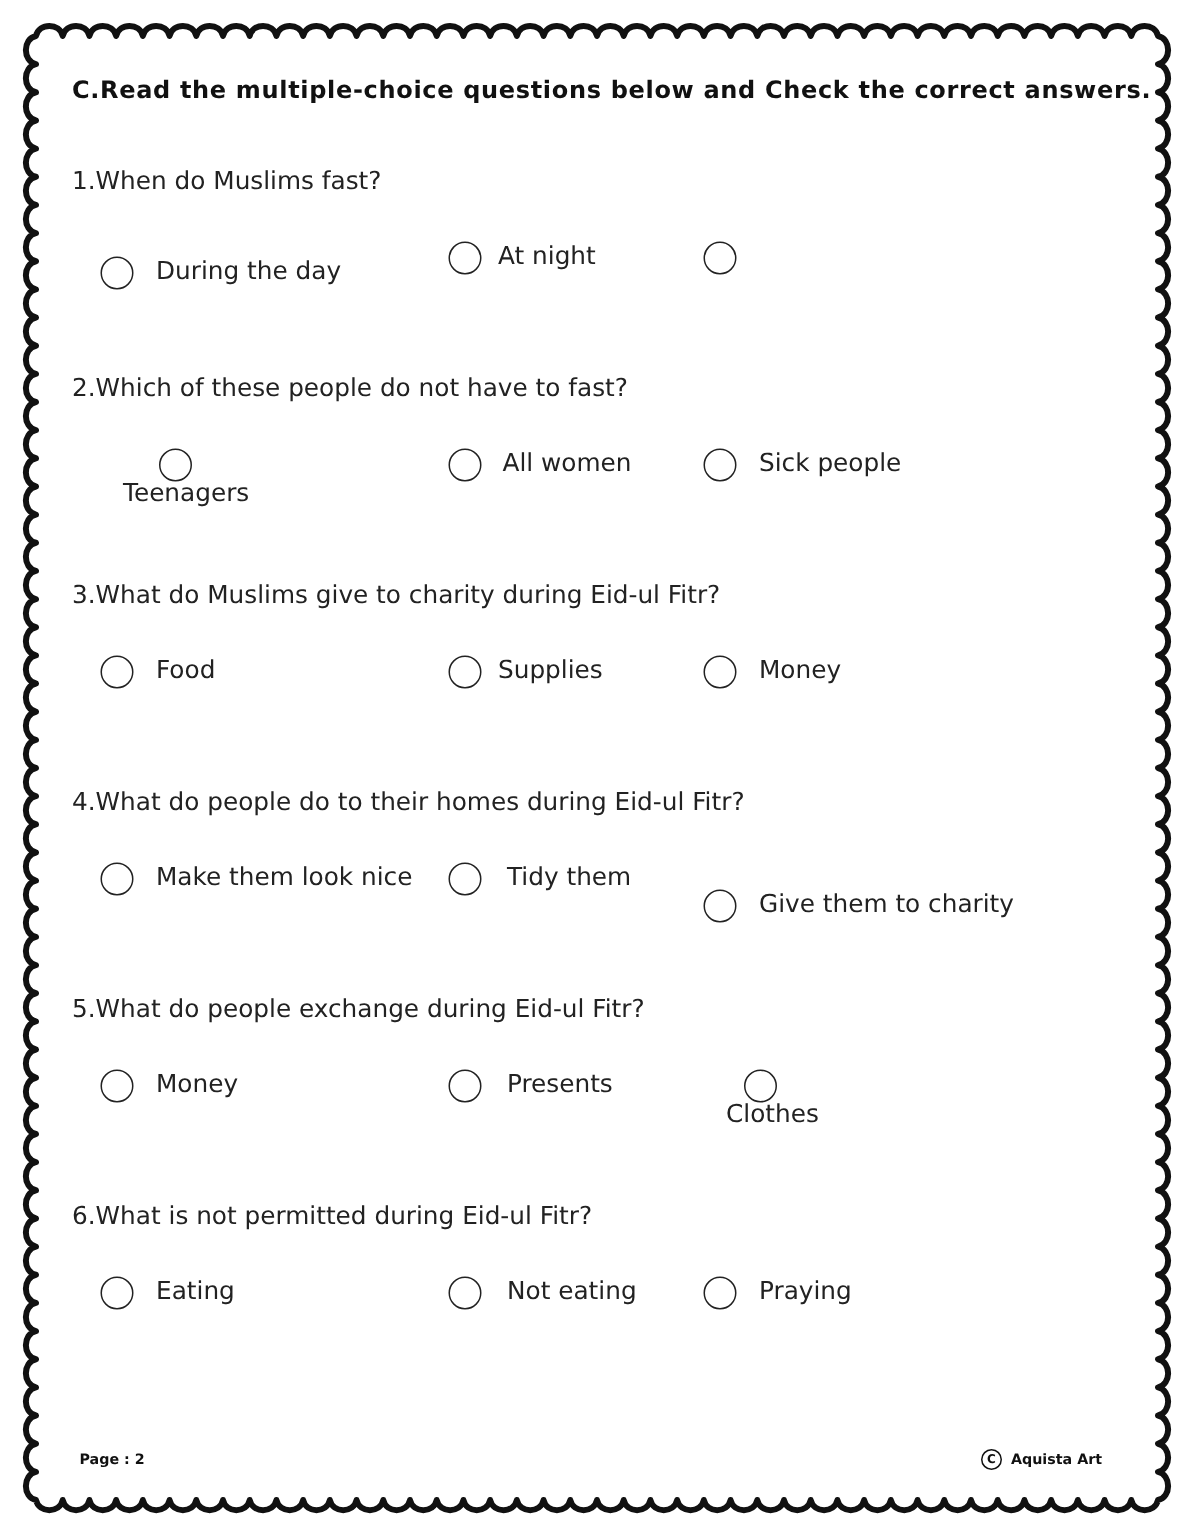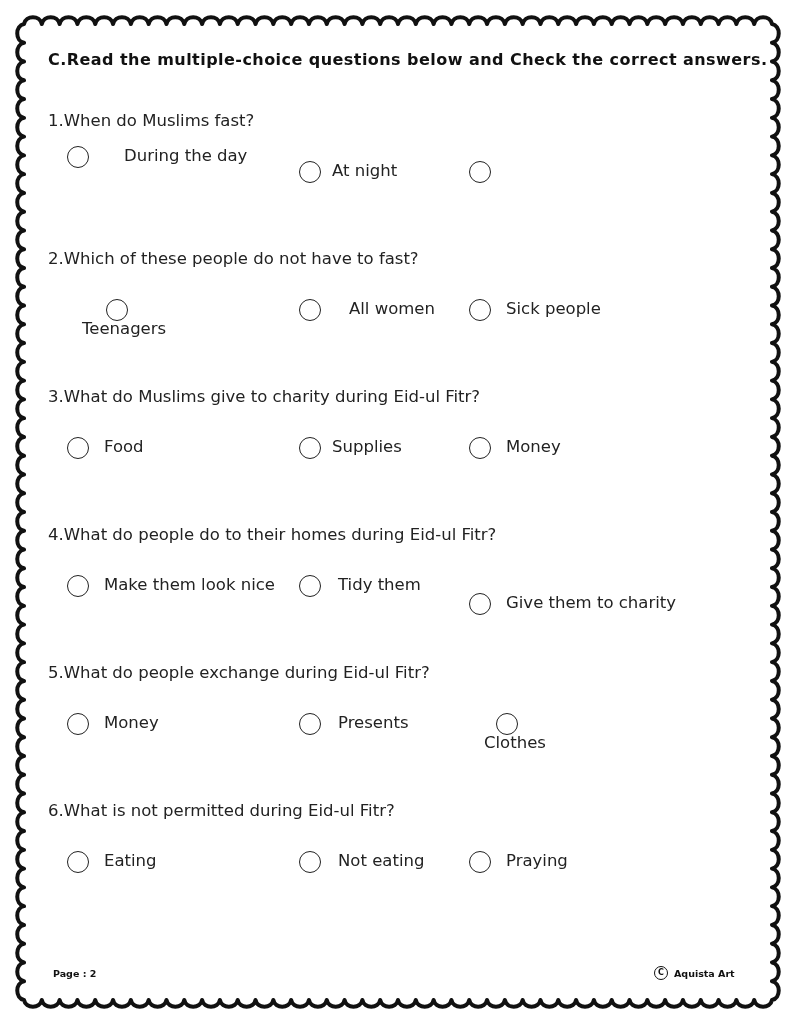--- a/index.html
+++ b/index.html
@@ -17,40 +17,40 @@
 </head>
 <body>
 
 <svg id="border-svg" viewBox="0 0 791 1024" xmlns="http://www.w3.org/2000/svg">
     <path d="M 24 24 C 25.78095238095238 15, 40.02857142857143 15, 41.80952380952381 24 C 43.59047619047619 15, 57.83809523809524 15, 59.61904761904762 24 C 61.4 15, 75.64761904761905 15, 77.42857142857143 24 C 79.20952380952382 15, 93.45714285714286 15, 95.23809523809524 24 C 97.01904761904763 15, 111.26666666666667 15, 113.04761904761905 24 C 114.82857142857144 15, 129.07619047619048 15, 130.85714285714286 24 C 132.63809523809525 15, 146.8857142857143 15, 148.66666666666669 24 C 150.44761904761907 15, 164.6952380952381 15, 166.47619047619048 24 C 168.25714285714287 15, 182.5047619047619 15, 184.28571428571428 24 C 186.06666666666666 15, 200.3142857142857 15, 202.09523809523807 24 C 203.8761904761905 15, 218.12380952380954 15, 219.90476190476193 24 C 221.6857142857143 15, 235.93333333333334 15, 237.71428571428572 24 C 239.4952380952381 15, 253.74285714285713 15, 255.52380952380952 24 C 257.3047619047619 15, 271.55238095238093 15, 273.3333333333333 24 C 275.11428571428576 15, 289.3619047619048 15, 291.14285714285717 24 C 292.92380952380955 15, 307.1714285714286 15, 308.95238095238096 24 C 310.73333333333335 15, 324.9809523809524 15, 326.76190476190476 24 C 328.54285714285714 15, 342.79047619047617 15, 344.57142857142856 24 C 346.35238095238094 15, 360.59999999999997 15, 362.38095238095235 24 C 364.1619047619048 15, 378.4095238095238 15, 380.1904761904762 24 C 381.9714285714286 15, 396.2190476190476 15, 398 24 C 399.7809523809524 15, 414.0285714285714 15, 415.8095238095238 24 C 417.59047619047624 15, 431.83809523809526 15, 433.61904761904765 24 C 435.40000000000003 15, 449.64761904761906 15, 451.42857142857144 24 C 453.20952380952383 15, 467.45714285714286 15, 469.23809523809524 24 C 471.0190476190476 15, 485.26666666666665 15, 487.04761904761904 24 C 488.8285714285714 15, 503.07619047619045 15, 504.85714285714283 24 C 506.6380952380953 15, 520.8857142857144 15, 522.6666666666667 24 C 524.4476190476191 15, 538.6952380952382 15, 540.4761904761906 24 C 542.2571428571429 15, 556.504761904762 15, 558.2857142857143 24 C 560.0666666666667 15, 574.3142857142858 15, 576.0952380952382 24 C 577.8761904761905 15, 592.1238095238095 15, 593.9047619047619 24 C 595.6857142857143 15, 609.9333333333334 15, 611.7142857142858 24 C 613.4952380952382 15, 627.7428571428572 15, 629.5238095238096 24 C 631.3047619047619 15, 645.552380952381 15, 647.3333333333334 24 C 649.1142857142858 15, 663.3619047619048 15, 665.1428571428572 24 C 666.9238095238095 15, 681.1714285714286 15, 682.952380952381 24 C 684.7333333333333 15, 698.9809523809524 15, 700.7619047619048 24 C 702.5428571428572 15, 716.7904761904763 15, 718.5714285714287 24 C 720.3523809523809 15, 734.6 15, 736.3809523809524 24 C 738.1619047619048 15, 752.4095238095239 15, 754.1904761904763 24 C 755.9714285714286 15, 770.2190476190477 15, 772.0000000000001 24 C 781 25.876923076923077, 781 40.892307692307696, 772 42.769230769230774 C 781 44.64615384615385, 781 59.66153846153847, 772 61.53846153846155 C 781 63.41538461538462, 781 78.43076923076923, 772 80.3076923076923 C 781 82.18461538461538, 781 97.2, 772 99.07692307692308 C 781 100.95384615384616, 781 115.96923076923078, 772 117.84615384615385 C 781 119.72307692307693, 781 134.73846153846154, 772 136.6153846153846 C 781 138.4923076923077, 781 153.5076923076923, 772 155.3846153846154 C 781 157.26153846153846, 781 172.27692307692308, 772 174.15384615384616 C 781 176.03076923076924, 781 191.04615384615386, 772 192.92307692307693 C 781 194.8, 781 209.81538461538463, 772 211.6923076923077 C 781 213.56923076923078, 781 228.5846153846154, 772 230.46153846153848 C 781 232.33846153846156, 781 247.35384615384618, 772 249.23076923076925 C 781 251.1076923076923, 781 266.12307692307695, 772 268 C 781 269.87692307692305, 781 284.8923076923077, 772 286.7692307692308 C 781 288.6461538461538, 781 303.6615384615385, 772 305.53846153846155 C 781 307.4153846153846, 781 322.4307692307693, 772 324.3076923076923 C 781 326.18461538461537, 781 341.20000000000005, 772 343.0769230769231 C 781 344.95384615384614, 781 359.9692307692308, 772 361.84615384615387 C 781 363.7230769230769, 781 378.7384615384616, 772 380.61538461538464 C 781 382.4923076923077, 781 397.50769230769237, 772 399.3846153846154 C 781 401.26153846153846, 781 416.27692307692314, 772 418.1538461538462 C 781 420.03076923076924, 781 435.0461538461539, 772 436.92307692307696 C 781 438.8, 781 453.8153846153847, 772 455.69230769230774 C 781 457.5692307692308, 781 472.58461538461546, 772 474.4615384615385 C 781 476.3384615384615, 781 491.3538461538462, 772 493.2307692307692 C 781 495.1076923076923, 781 510.12307692307695, 772 512 C 781 513.876923076923, 781 528.8923076923077, 772 530.7692307692307 C 781 532.6461538461538, 781 547.6615384615384, 772 549.5384615384614 C 781 551.4153846153846, 781 566.4307692307692, 772 568.3076923076923 C 781 570.1846153846154, 781 585.2, 772 587.0769230769231 C 781 588.9538461538461, 781 603.9692307692308, 772 605.8461538461538 C 781 607.723076923077, 781 622.7384615384616, 772 624.6153846153846 C 781 626.4923076923077, 781 641.5076923076923, 772 643.3846153846154 C 781 645.2615384615384, 781 660.276923076923, 772 662.1538461538461 C 781 664.0307692307692, 781 679.0461538461539, 772 680.9230769230769 C 781 682.8, 781 697.8153846153846, 772 699.6923076923076 C 781 701.5692307692308, 781 716.5846153846154, 772 718.4615384615385 C 781 720.3384615384615, 781 735.3538461538461, 772 737.2307692307692 C 781 739.1076923076923, 781 754.123076923077, 772 756 C 781 757.876923076923, 781 772.8923076923077, 772 774.7692307692307 C 781 776.6461538461539, 781 791.6615384615385, 772 793.5384615384615 C 781 795.4153846153846, 781 810.4307692307692, 772 812.3076923076923 C 781 814.1846153846154, 781 829.2, 772 831.0769230769231 C 781 832.9538461538461, 781 847.9692307692308, 772 849.8461538461538 C 781 851.723076923077, 781 866.7384615384616, 772 868.6153846153846 C 781 870.4923076923077, 781 885.5076923076923, 772 887.3846153846154 C 781 889.2615384615385, 781 904.2769230769231, 772 906.1538461538462 C 781 908.0307692307692, 781 923.0461538461539, 772 924.9230769230769 C 781 926.8, 781 941.8153846153846, 772 943.6923076923076 C 781 945.5692307692308, 781 960.5846153846154, 772 962.4615384615385 C 781 964.3384615384615, 781 979.3538461538461, 772 981.2307692307692 C 781 983.1076923076923, 781 998.123076923077, 772 1000 C 770.2190476190476 1009, 755.9714285714285 1009, 754.1904761904761 1000 C 752.4095238095238 1009, 738.1619047619047 1009, 736.3809523809523 1000 C 734.6 1009, 720.3523809523809 1009, 718.5714285714286 1000 C 716.7904761904762 1009, 702.5428571428571 1009, 700.7619047619047 1000 C 698.9809523809524 1009, 684.7333333333333 1009, 682.952380952381 1000 C 681.1714285714286 1009, 666.9238095238095 1009, 665.1428571428571 1000 C 663.3619047619047 1009, 649.1142857142856 1009, 647.3333333333333 1000 C 645.552380952381 1009, 631.3047619047619 1009, 629.5238095238095 1000 C 627.7428571428571 1009, 613.495238095238 1009, 611.7142857142857 1000 C 609.9333333333334 1009, 595.6857142857143 1009, 593.9047619047619 1000 C 592.1238095238095 1009, 577.8761904761905 1009, 576.0952380952381 1000 C 574.3142857142857 1009, 560.0666666666666 1009, 558.2857142857142 1000 C 556.5047619047618 1009, 542.2571428571428 1009, 540.4761904761904 1000 C 538.6952380952381 1009, 524.447619047619 1009, 522.6666666666666 1000 C 520.8857142857142 1009, 506.6380952380952 1009, 504.85714285714283 1000 C 503.07619047619045 1009, 488.8285714285714 1009, 487.04761904761904 1000 C 485.26666666666665 1009, 471.0190476190476 1009, 469.23809523809524 1000 C 467.45714285714286 1009, 453.20952380952383 1009, 451.42857142857144 1000 C 449.64761904761906 1009, 435.40000000000003 1009, 433.61904761904765 1000 C 431.8380952380952 1009, 417.5904761904762 1009, 415.8095238095238 1000 C 414.0285714285714 1009, 399.7809523809524 1009, 398 1000 C 396.2190476190476 1009, 381.9714285714286 1009, 380.1904761904762 1000 C 378.40952380952376 1009, 364.16190476190474 1009, 362.38095238095235 1000 C 360.59999999999997 1009, 346.35238095238094 1009, 344.57142857142856 1000 C 342.79047619047617 1009, 328.54285714285714 1009, 326.76190476190476 1000 C 324.9809523809524 1009, 310.73333333333335 1009, 308.95238095238096 1000 C 307.1714285714286 1009, 292.92380952380955 1009, 291.14285714285717 1000 C 289.3619047619047 1009, 275.1142857142857 1009, 273.3333333333333 1000 C 271.55238095238093 1009, 257.3047619047619 1009, 255.52380952380952 1000 C 253.74285714285713 1009, 239.4952380952381 1009, 237.71428571428572 1000 C 235.93333333333328 1009, 221.68571428571425 1009, 219.90476190476187 1000 C 218.12380952380954 1009, 203.87619047619052 1009, 202.09523809523813 1000 C 200.3142857142857 1009, 186.06666666666666 1009, 184.28571428571428 1000 C 182.50476190476184 1009, 168.2571428571428 1009, 166.47619047619042 1000 C 164.6952380952381 1009, 150.44761904761907 1009, 148.66666666666669 1000 C 146.88571428571424 1009, 132.63809523809522 1009, 130.85714285714283 1000 C 129.0761904761905 1009, 114.82857142857146 1009, 113.04761904761908 1000 C 111.26666666666665 1009, 97.01904761904761 1009, 95.23809523809523 1000 C 93.4571428571428 1009, 79.20952380952376 1009, 77.42857142857137 1000 C 75.64761904761906 1009, 61.40000000000001 1009, 59.619047619047635 1000 C 57.838095238095214 1009, 43.59047619047616 1009, 41.80952380952378 1000 C 40.02857142857136 1009, 25.78095238095231 1009, 23.99999999999993 1000 C 15 998.123076923077, 15 983.1076923076923, 24 981.2307692307693 C 15 979.3538461538462, 15 964.3384615384616, 24 962.4615384615386 C 15 960.5846153846154, 15 945.5692307692308, 24 943.6923076923077 C 15 941.8153846153847, 15 926.8000000000001, 24 924.923076923077 C 15 923.0461538461539, 15 908.0307692307692, 24 906.1538461538462 C 15 904.2769230769231, 15 889.2615384615385, 24 887.3846153846155 C 15 885.5076923076923, 15 870.4923076923077, 24 868.6153846153846 C 15 866.7384615384616, 15 851.723076923077, 24 849.8461538461539 C 15 847.9692307692308, 15 832.9538461538461, 24 831.0769230769231 C 15 829.2, 15 814.1846153846154, 24 812.3076923076924 C 15 810.4307692307692, 15 795.4153846153846, 24 793.5384615384615 C 15 791.6615384615385, 15 776.6461538461539, 24 774.7692307692308 C 15 772.8923076923077, 15 757.876923076923, 24 756 C 15 754.123076923077, 15 739.1076923076923, 24 737.2307692307693 C 15 735.3538461538462, 15 720.3384615384616, 24 718.4615384615386 C 15 716.5846153846154, 15 701.5692307692308, 24 699.6923076923077 C 15 697.8153846153846, 15 682.8, 24 680.9230769230769 C 15 679.0461538461539, 15 664.0307692307692, 24 662.1538461538462 C 15 660.2769230769231, 15 645.2615384615385, 24 643.3846153846155 C 15 641.5076923076923, 15 626.4923076923077, 24 624.6153846153846 C 15 622.7384615384615, 15 607.7230769230769, 24 605.8461538461538 C 15 603.9692307692308, 15 588.9538461538461, 24 587.0769230769231 C 15 585.2, 15 570.1846153846154, 24 568.3076923076924 C 15 566.4307692307692, 15 551.4153846153846, 24 549.5384615384615 C 15 547.6615384615385, 15 532.6461538461539, 24 530.7692307692308 C 15 528.8923076923077, 15 513.876923076923, 24 511.99999999999994 C 15 510.12307692307695, 15 495.1076923076923, 24 493.2307692307692 C 15 491.3538461538462, 15 476.3384615384615, 24 474.46153846153845 C 15 472.5846153846154, 15 457.5692307692307, 24 455.6923076923077 C 15 453.8153846153846, 15 438.7999999999999, 24 436.92307692307685 C 15 435.04615384615386, 15 420.0307692307692, 24 418.15384615384613 C 15 416.276923076923, 15 401.26153846153835, 24 399.3846153846153 C 15 397.5076923076923, 15 382.49230769230763, 24 380.6153846153846 C 15 378.7384615384616, 15 363.7230769230769, 24 361.84615384615387 C 15 359.96923076923076, 15 344.9538461538461, 24 343.07692307692304 C 15 341.20000000000005, 15 326.18461538461537, 24 324.3076923076923 C 15 322.4307692307692, 15 307.41538461538454, 24 305.5384615384615 C 15 303.6615384615385, 15 288.6461538461538, 24 286.7692307692308 C 15 284.89230769230767, 15 269.876923076923, 24 267.99999999999994 C 15 266.12307692307695, 15 251.1076923076923, 24 249.23076923076923 C 15 247.3538461538461, 15 232.33846153846147, 24 230.4615384615384 C 15 228.58461538461538, 15 213.56923076923076, 24 211.69230769230768 C 15 209.81538461538454, 15 194.79999999999993, 24 192.92307692307685 C 15 191.04615384615383, 15 176.0307692307692, 24 174.15384615384613 C 15 172.276923076923, 15 157.26153846153838, 24 155.3846153846153 C 15 153.50769230769228, 15 138.49230769230766, 24 136.61538461538458 C 15 134.73846153846145, 15 119.72307692307683, 24 117.84615384615375 C 15 115.96923076923073, 15 100.95384615384611, 24 99.07692307692304 C 15 97.20000000000002, 15 82.1846153846154, 24 80.30769230769232 C 15 78.43076923076919, 15 63.41538461538457, 24 61.53846153846149 C 15 59.66153846153847, 15 44.64615384615385, 24 42.769230769230774 C 15 40.89230769230764, 15 25.876923076923024, 24 23.999999999999947 Z" fill="none" stroke="#111111" stroke-width="4" stroke-linejoin="round"></path>
   </svg>
 
 <div class="title">C.Read the multiple-choice questions below and Check the correct answers.</div>
 
 <div class="question" style="top:111px;">1.When do Muslims fast?</div>
-<div class="option" style="left:67px; top:146px;gap:20px;">
+<div class="option" style="left:67px; top:171px;">
     <span class="radio"></span>
     <span class="opt-label">During the day</span>
   </div>
 <div class="option" style="left:299px; top:161px;">
     <span class="radio"></span>
     <span class="opt-label" style="margin-left:11px;">At night</span>
   </div>
 <div class="option" style="left:469px; top:161px;">
     <span class="radio"></span>
   </div>
 
 <div class="question" style="top:249px;text-align:center;">2.Which of these people do not have to fast?</div>
 <div class="option" style="left:67px; top:299px;flex-direction:column;">
     <span class="radio"></span>
     <span class="opt-label">Teenagers</span>
   </div>
 <div class="option" style="left:299px; top:299px;">
     <span class="radio"></span>
-    <span class="opt-label" style="margin-left:28px;">All women</span>
+    <span class="opt-label" style="margin-left:14px;">All women</span>
   </div>
 <div class="option" style="left:469px; top:299px;">
     <span class="radio"></span>
     <span class="opt-label">Sick people</span>
   </div>
 
 <div class="question" style="top:387px;">3.What do Muslims give to charity during Eid-ul Fitr?</div>
 <div class="option" style="left:67px; top:437px;">
     <span class="radio"></span>
     <span class="opt-label">Food</span>

